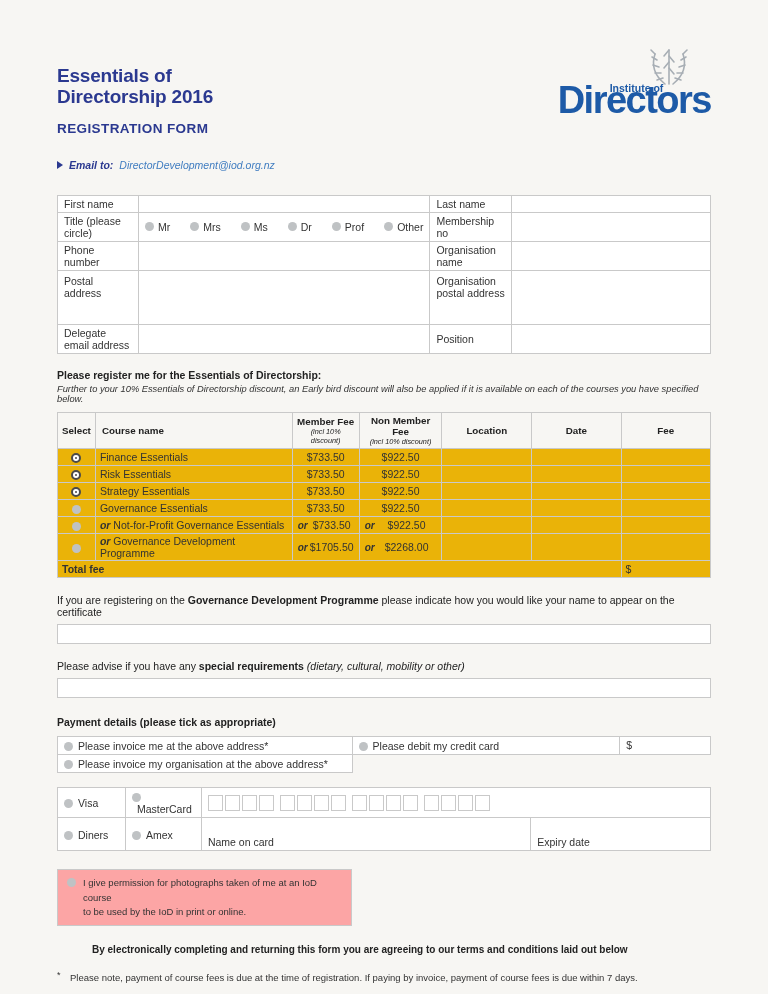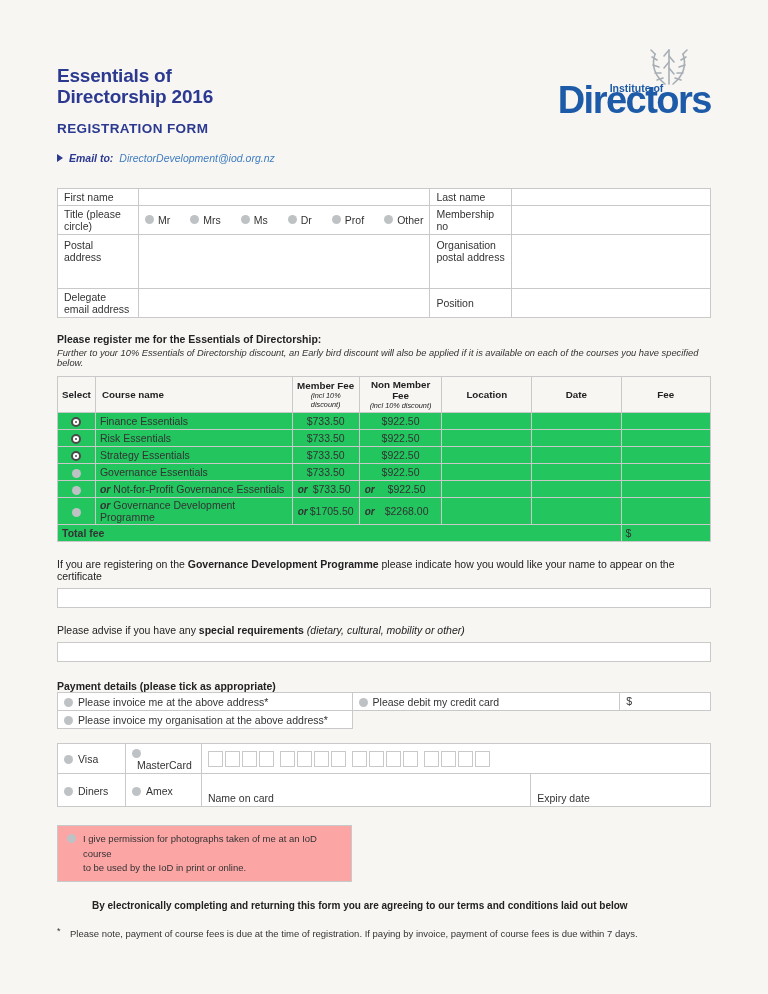--- a/index.html
+++ b/index.html
@@ -4,21 +4,21 @@
 <style>
   * { box-sizing: border-box; margin: 0; padding: 0; }
   html, body { background: #f7f6f3; }
   body { font-family: "Liberation Sans", sans-serif; color: #333; }
   .page { width: 768px; height: 994px; margin: 0 auto; background: #f7f6f3; position: relative; overflow: hidden; }
   .content { padding: 66px 57px 0 57px; position: relative; }
 
   
   .title { color: var(--brand-navy, #2b3990); font-weight: bold; font-size: 19px; line-height: 1.1; letter-spacing: -0.2px; }
   .form-label { color: var(--brand-navy, #2b3990); font-weight: bold; font-size: 13.5px; letter-spacing: 0.4px; margin-top: 13px; }
-  .email-row { margin-top: 16px; font-size: 10.5px; font-style: italic; font-weight: bold; color: var(--brand-navy, #2b3990); display: flex; align-items: center; gap: 6px; }
+  .email-row { margin-top: 23px; font-size: 10.5px; font-style: italic; font-weight: bold; color: var(--brand-navy, #2b3990); display: flex; align-items: center; gap: 6px; }
   .tri { width: 0; height: 0; border-left: 6px solid var(--brand-navy, #2b3990); border-top: 4px solid transparent; border-bottom: 4px solid transparent; display: inline-block; }
   .email-addr { color: var(--link-blue, #3f7cc0); font-weight: normal; text-decoration: none; font-style: italic; }
 
   
   .logo { position: absolute; top: 82px; right: 57px; }
   .logo-text { position: relative; }
   .logo-main { display: block; font-size: 38px; font-weight: bold; color: var(--logo-blue, #1d5aa7); letter-spacing: -1.5px; line-height: 0.95; }
   .logo-sub { position: absolute; top: 0px; left: 52px; font-size: 10.5px; font-weight: bold; color: var(--logo-blue, #1d5aa7); }
   .logo-crest { position: absolute; top: -40px; right: 14px; }
 
@@ -34,37 +34,37 @@
   .radio.on { width: 10px; height: 10px; background: #fff; border: 2px solid #4a4a4a; position: relative; }
   .radio.on::after { content: ""; position: absolute; left: 2px; top: 2px; width: 2px; height: 2px; border-radius: 50%; background: #4a4a4a; }
 
   
   .sec-h { font-weight: bold; font-size: 10.5px; color: #222; margin-top: 15px; }
   .sec-note { font-style: italic; font-size: 9.3px; color: #333; margin-top: 3px; }
   .ctable { width: 100%; border-collapse: collapse; margin-top: 8px; font-size: 10.5px; }
   .ctable th { border: 1px solid #c9c9c9; font-size: 9.8px; padding: 2px 4px; vertical-align: middle; color: #222; text-align: center; height: 26px; }
   .ctable th.h-name { text-align: left; padding-left: 6px; }
   .sub { font-size: 7.3px; font-style: italic; font-weight: normal; }
-  .ctable td { border: 1px solid #c9c9c9; background: #22c55e; height: 17px; padding: 1px 4px; }
+  .ctable td { border: 1px solid #c9c9c9; background: #eab308; height: 17px; padding: 1px 4px; }
   .c-sel { text-align: center; }
   .c-name { text-align: left; padding-left: 6px; }
   .c-fee { text-align: center; position: relative; }
   .c-fee.hasor { padding-left: 16px; }
   .or { font-weight: bold; font-style: italic; color: #333; }
   .orabs { position: absolute; left: 5px; top: 50%; transform: translateY(-50%); font-size: 10px; }
   .total-lbl { font-weight: bold; text-align: left; padding-left: 42px; }
   .total-fee { text-align: left; padding-left: 5px; }
 
   
   .line { margin-top: 16px; font-size: 10.5px; color: #222; }
   .wbox { width: 100%; height: 20px; border: 1px solid #c9c9c9; background: #fff; margin-top: 6px; }
 
   
   .pay-h { margin-top: 18px; font-weight: bold; font-size: 10.5px; color: #222; }
-  .pay-table { width: 100%; border-collapse: collapse; font-size: 10.5px; }
+  .pay-table { width: 100%; border-collapse: collapse; margin-top: 8px; font-size: 10.5px; }
   .pay-table td.pb { border: 1px solid #c9c9c9; background: #fff; height: 18px; padding: 2px 6px; vertical-align: middle; }
   .pay-table td.nb { border: none; background: transparent; }
   .p1 { width: 295px; } .p2 { width: 268px; } .p3 { width: 91px; }
   .optxt { margin-left: 5px; vertical-align: middle; }
 
   
   .card-table { width: 100%; border-collapse: collapse; margin-top: 14px; font-size: 10.5px; }
   .card-table td { border: 1px solid #c9c9c9; background: #fff; padding: 2px 6px; vertical-align: middle; }
   .cr1 td { height: 26px; }
   .cr2 td { height: 30px; }
@@ -157,20 +157,26 @@
                   <span class="radio"></span>
                   <span>Prof</span>
                 </span>
             <span class="opt">
                   <span class="radio"></span>
                   <span>Other</span>
                 </span>
           </div>
         </td>
         <td>Membership no</td>
+        <td></td>
+      </tr>
+      <tr>
+        <td>Phone number</td>
+        <td></td>
+        <td>Organisation name</td>
         <td></td>
       </tr>
       <tr class="row-postal">
         <td>Postal address</td>
         <td></td>
         <td>Organisation postal address</td>
         <td></td>
       </tr>
       <tr class="row-delegate">
         <td>Delegate email address</td>

